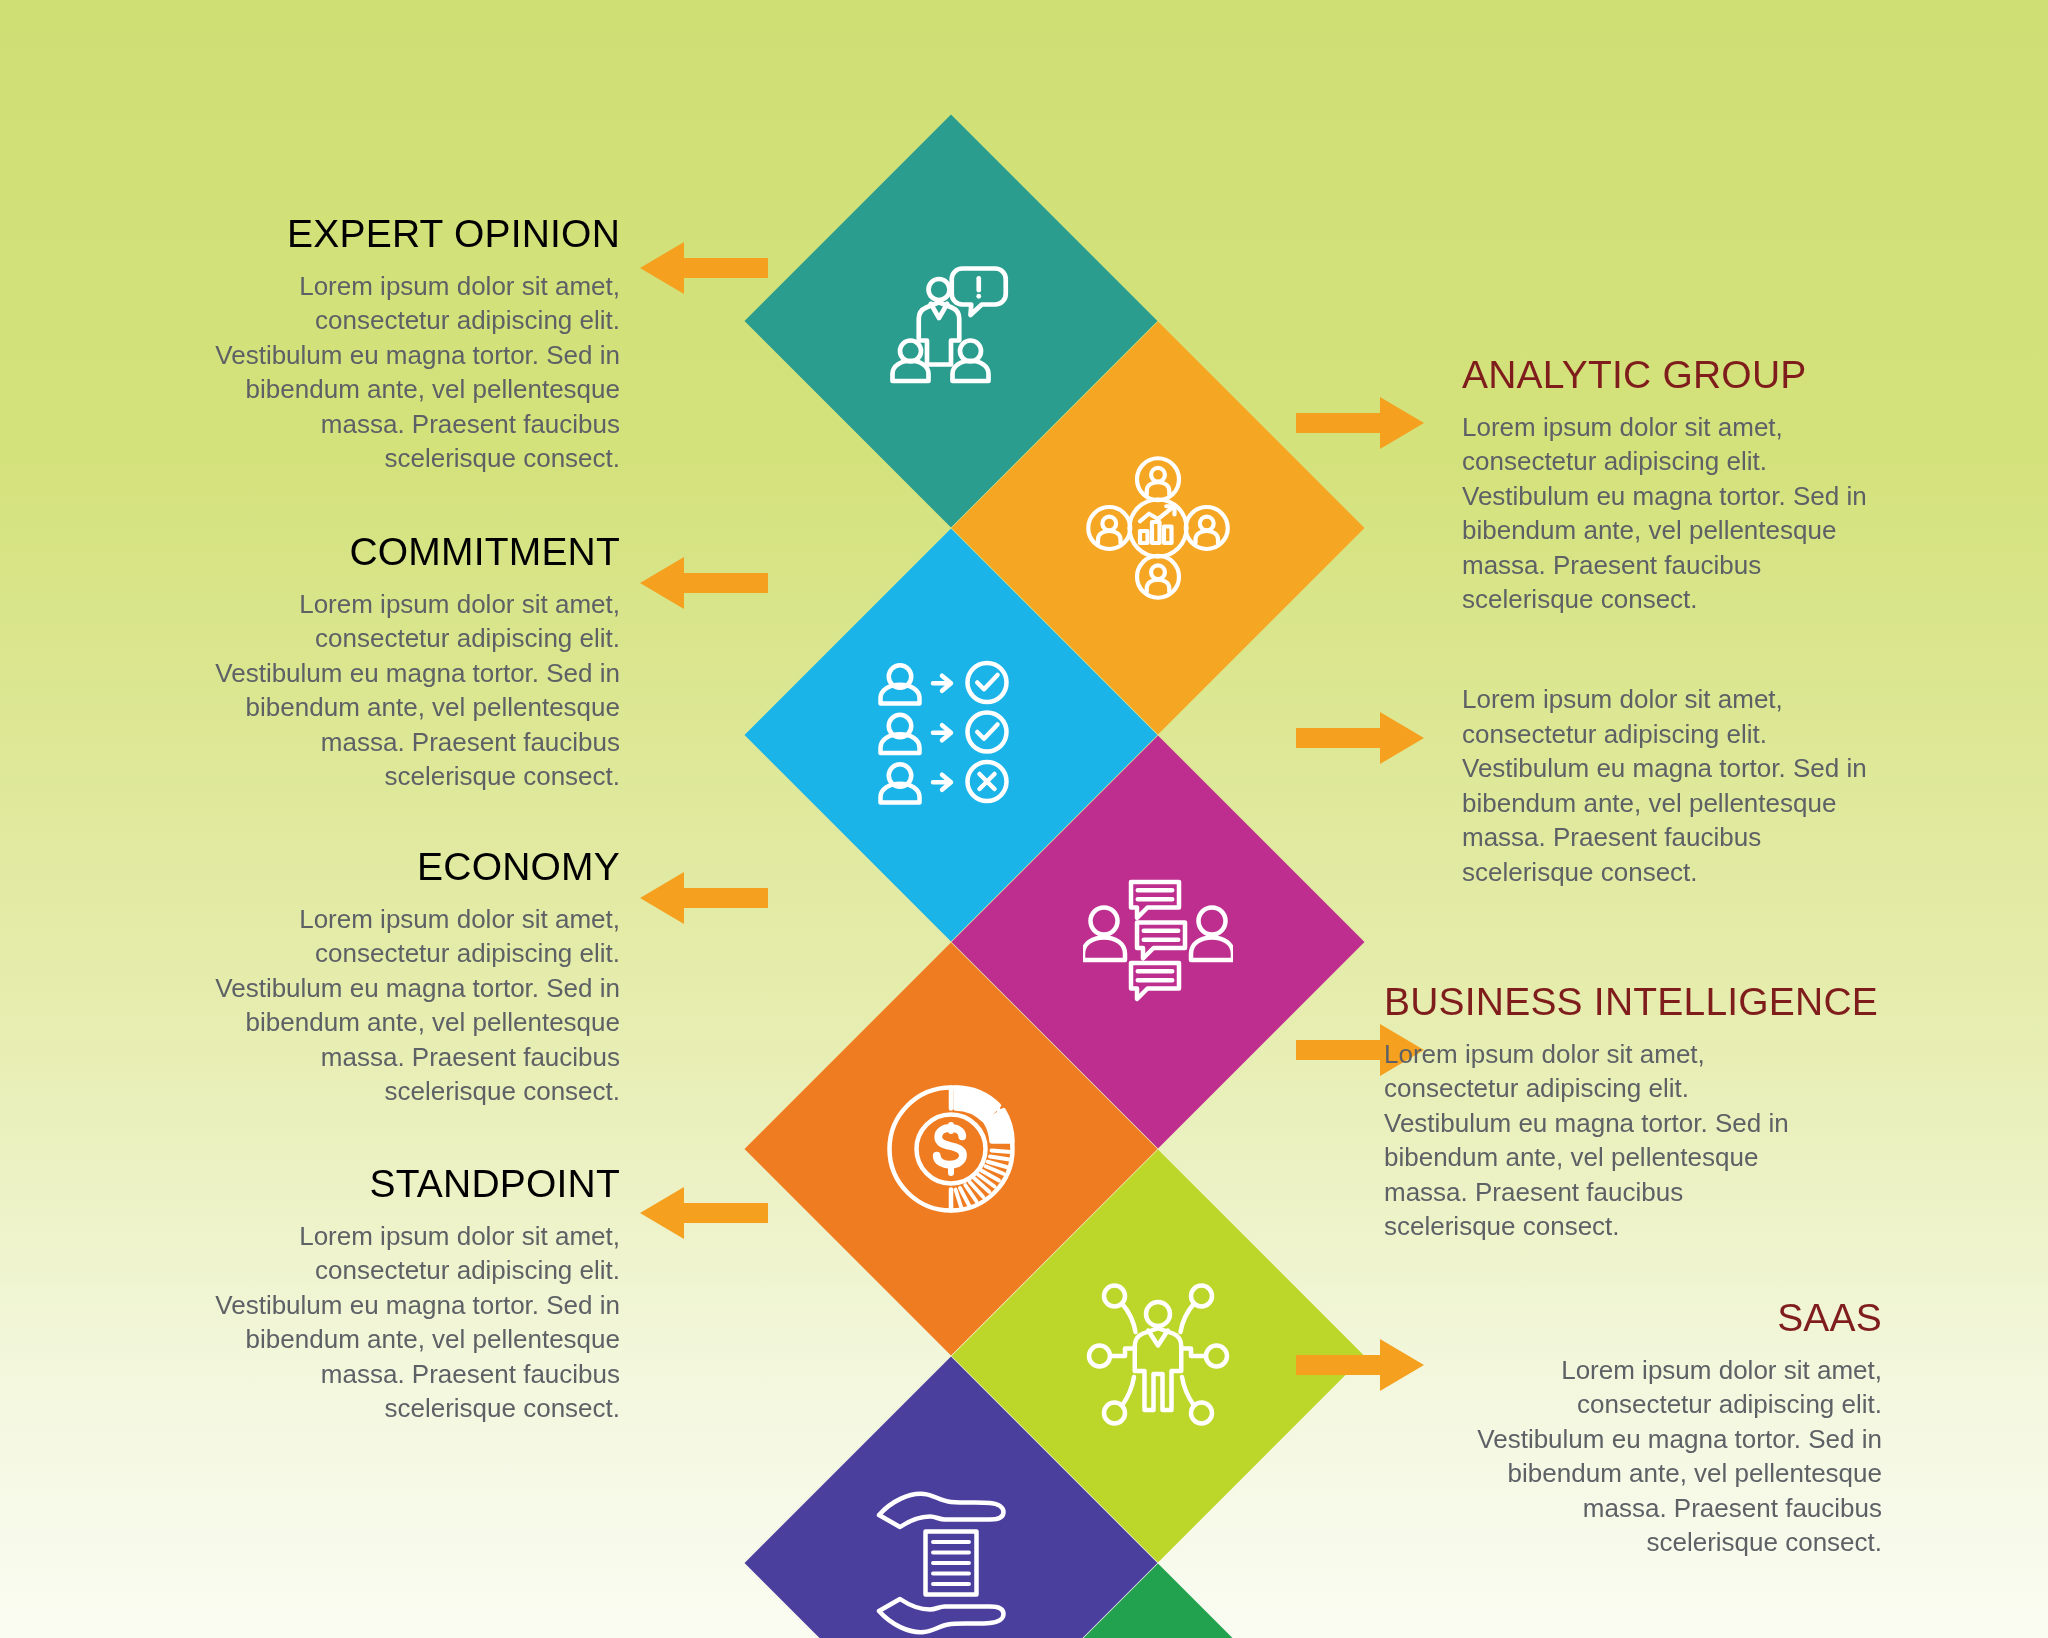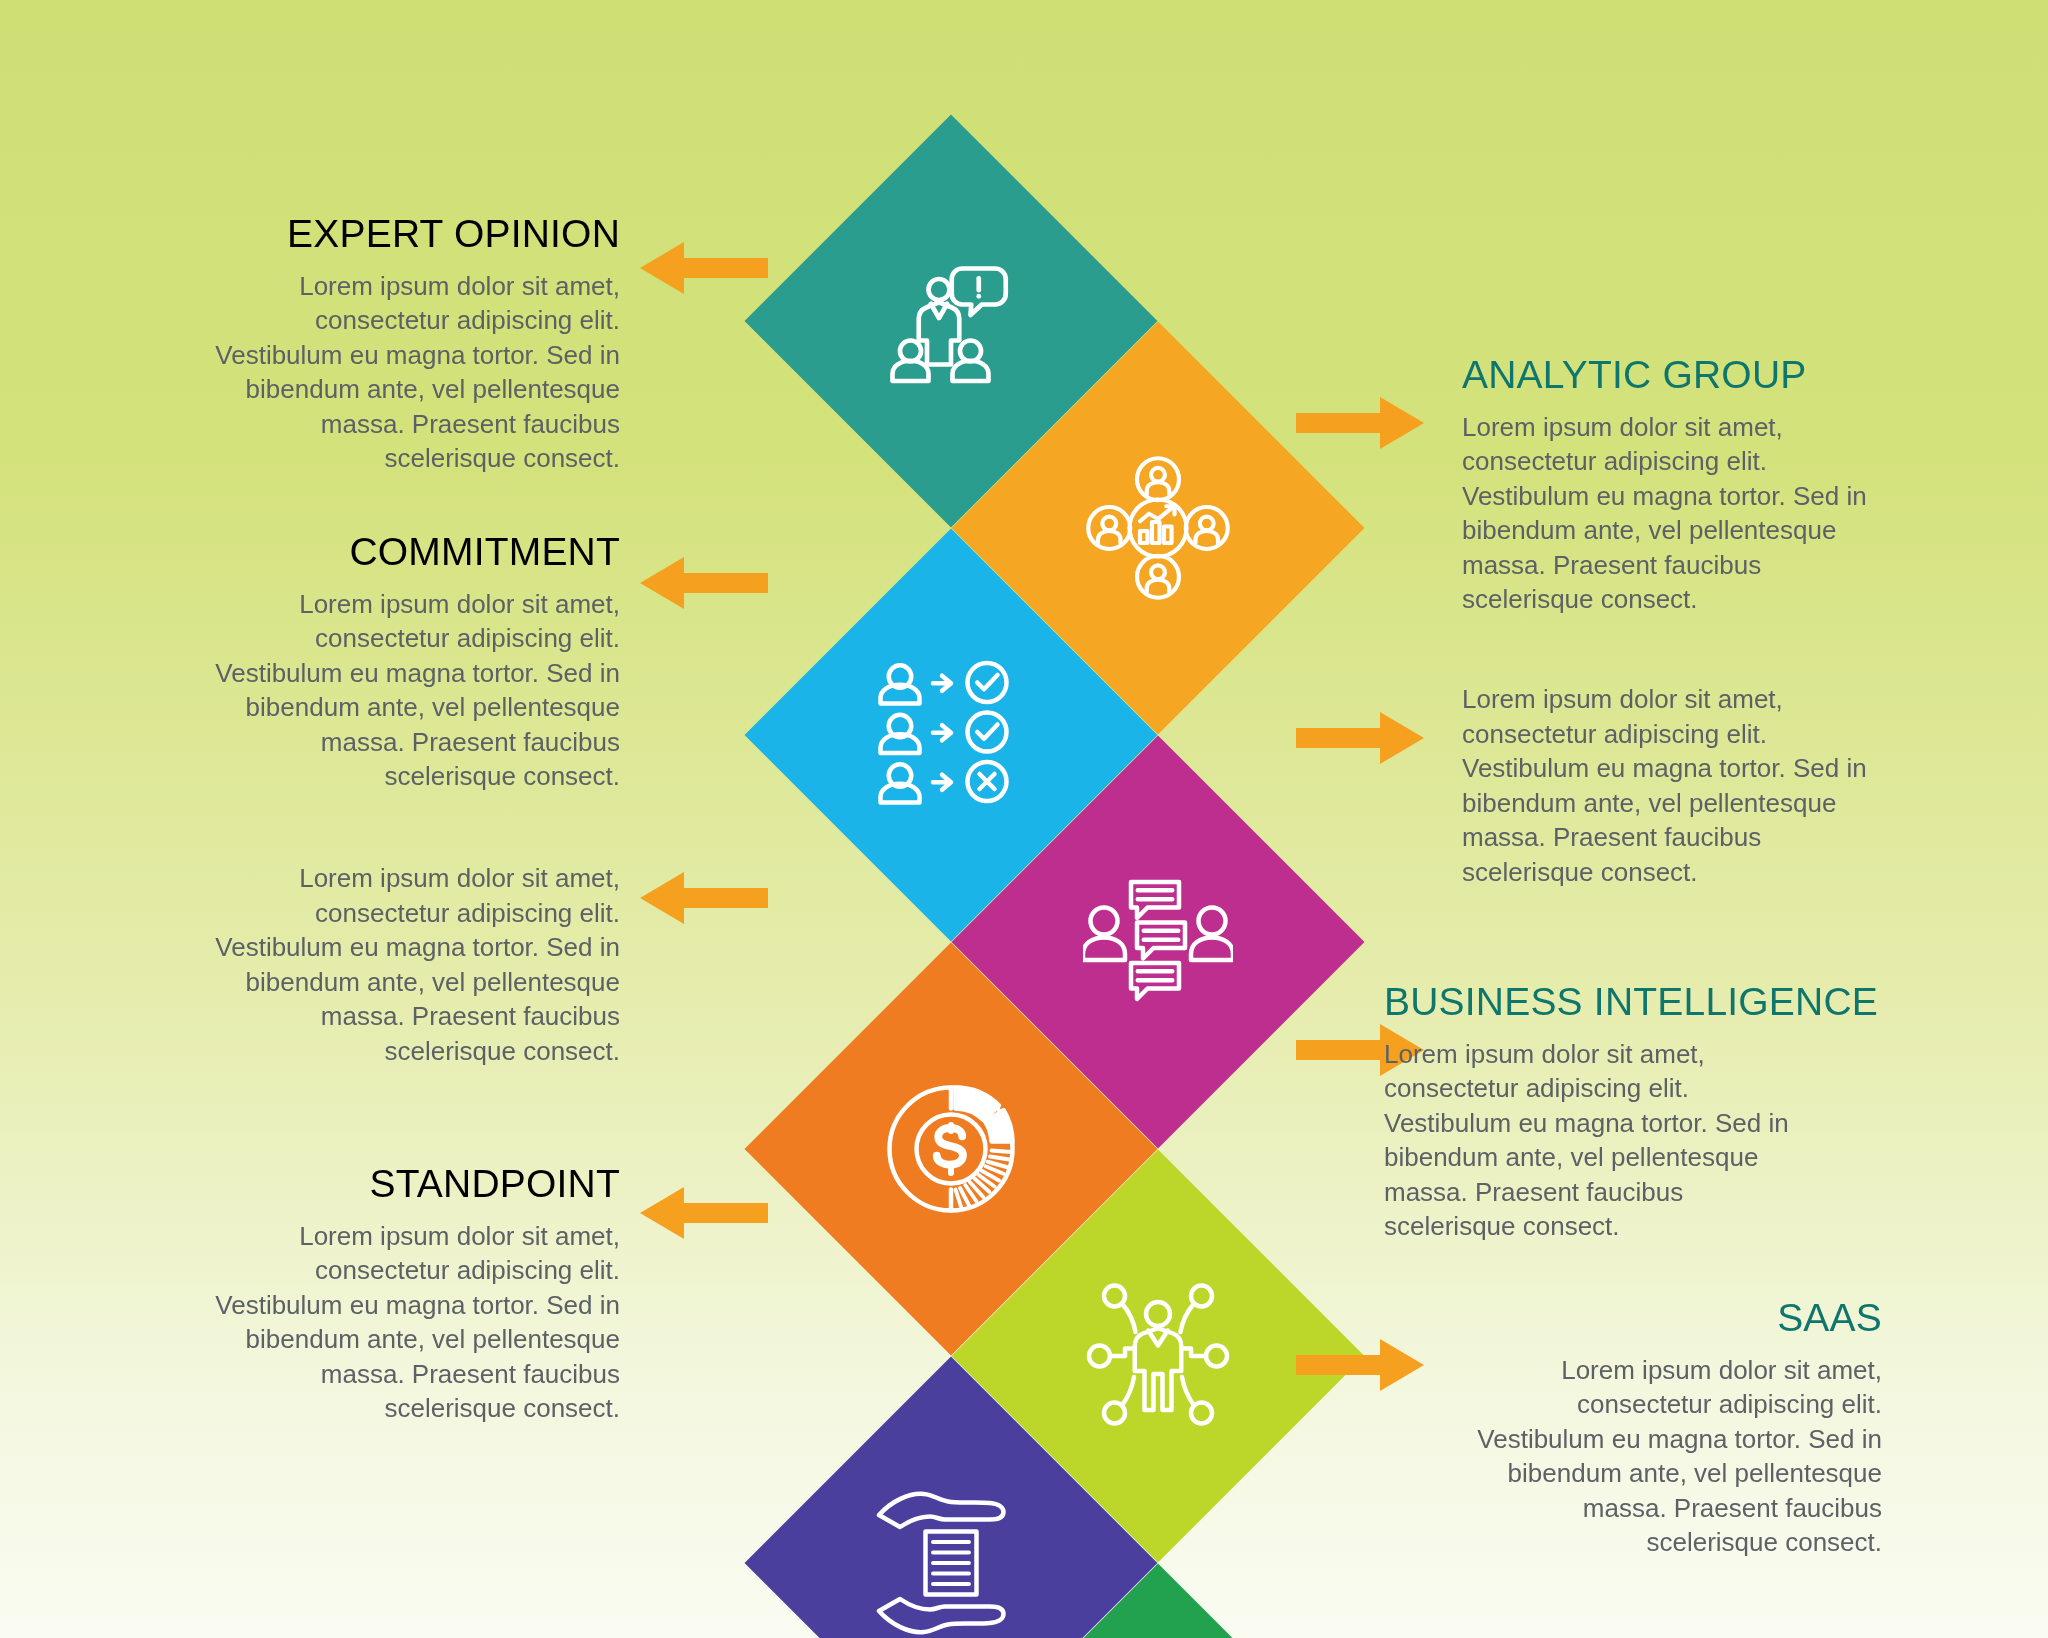--- a/index.html
+++ b/index.html
@@ -31,21 +31,21 @@
   .block.right { text-align:left;  width:420px; }
 
   .hd {
     font-size:39px;
     font-weight:400;
     letter-spacing:0.2px;
     line-height:1.04;
     white-space:nowrap;
   }
   .block.left  .hd { color:#000000; }
-  .block.right .hd { color:#0f766e; }
+  .block.right .hd { color:#7f1d1d; }
 
   .body-txt {
     font-size:26px;
     line-height:1.33;
     color:#5d6166;
     margin-top:14px;
     font-weight:400;
   }
   .block.right .body-txt { color:#5d6166; }
 
@@ -267,20 +267,21 @@
   <div class="block left" style="left:200px; top:500px;">
     <div class="hd">COMMITMENT</div>
     <div class="body-txt">Lorem ipsum dolor sit amet, consectetur adipiscing elit. Vestibulum eu magna tortor. Sed in bibendum ante, vel pellentesque massa. Praesent faucibus scelerisque consect.</div>
   </div>
 
   <div class="block right" style="left:1462px; top:668px;">
     <div class="body-txt">Lorem ipsum dolor sit amet, consectetur adipiscing elit. Vestibulum eu magna tortor. Sed in bibendum ante, vel pellentesque massa. Praesent faucibus scelerisque consect.</div>
   </div>
 
   <div class="block left" style="left:200px; top:815px;">
+    <div class="hd">ECONOMY</div>
     <div class="body-txt">Lorem ipsum dolor sit amet, consectetur adipiscing elit. Vestibulum eu magna tortor. Sed in bibendum ante, vel pellentesque massa. Praesent faucibus scelerisque consect.</div>
   </div>
 
   <div class="block right" style="left:1384px; top:982px;">
     <div class="hd">BUSINESS INTELLIGENCE</div>
     <div class="body-txt">Lorem ipsum dolor sit amet, consectetur adipiscing elit. Vestibulum eu magna tortor. Sed in bibendum ante, vel pellentesque massa. Praesent faucibus scelerisque consect.</div>
   </div>
 
   <div class="block left" style="left:200px; top:1132px;">
     <div class="hd">STANDPOINT</div>

